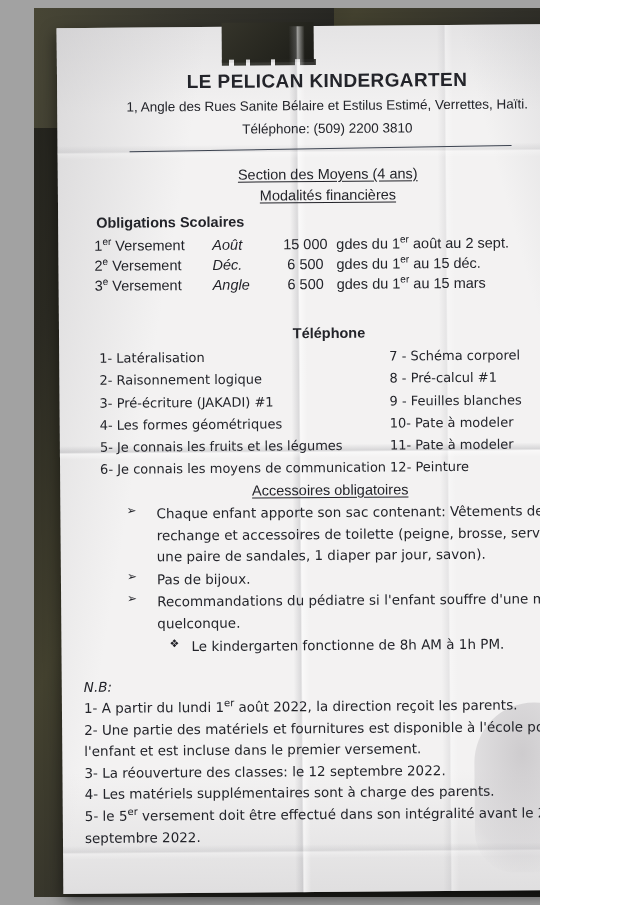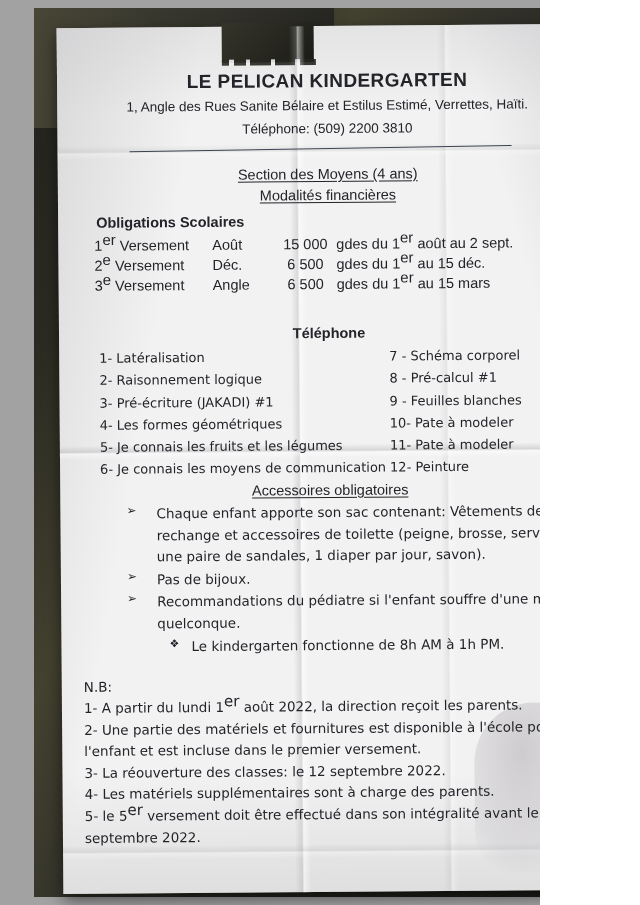--- a/index.html
+++ b/index.html
@@ -152,24 +152,24 @@
   }
   table.pay {
     position: absolute;
     left: 36px;
     top: 208px;
     border-collapse: collapse;
     font-size: 14.5px;
   }
   table.pay td { padding: 2px 0; white-space: nowrap; vertical-align: baseline; }
   td.c-ord   { width: 118px; }
-  td.c-month { width: 62px; }
+  td.c-month { width: 62px; font-style: italic; }
   td.c-amt   { text-align: center; width: 62px; padding-right: 6px; }
   td.c-det   { padding-left: 2px; }
-  sup { font-size: 15px; vertical-align: super; line-height: 0; }
+  sup { font-size: 10px; vertical-align: super; line-height: 0; }
 
   
   .materials {
     position: absolute;
     left: 0; right: 0;
     top: 320px;
     font-family: "DejaVu Sans", sans-serif;
     font-size: 13px;
   }
   .mat-col {
@@ -211,20 +211,21 @@
     font-size: 11px;
   }
   .diamond-row .txt { line-height: 21.5px; }
 
   .nb-label {
     position: absolute;
     left: 22px;
     top: 651px;
     font-family: "DejaVu Sans", sans-serif;
     font-size: 13.5px;
+    font-style: italic;
   }
   .nb-list {
     position: absolute;
     left: 22px;
     right: 24px;
     top: 670px;
     font-family: "DejaVu Sans", sans-serif;
     font-size: 13.5px;
   }
   .nb-list div { line-height: 21.6px; }

